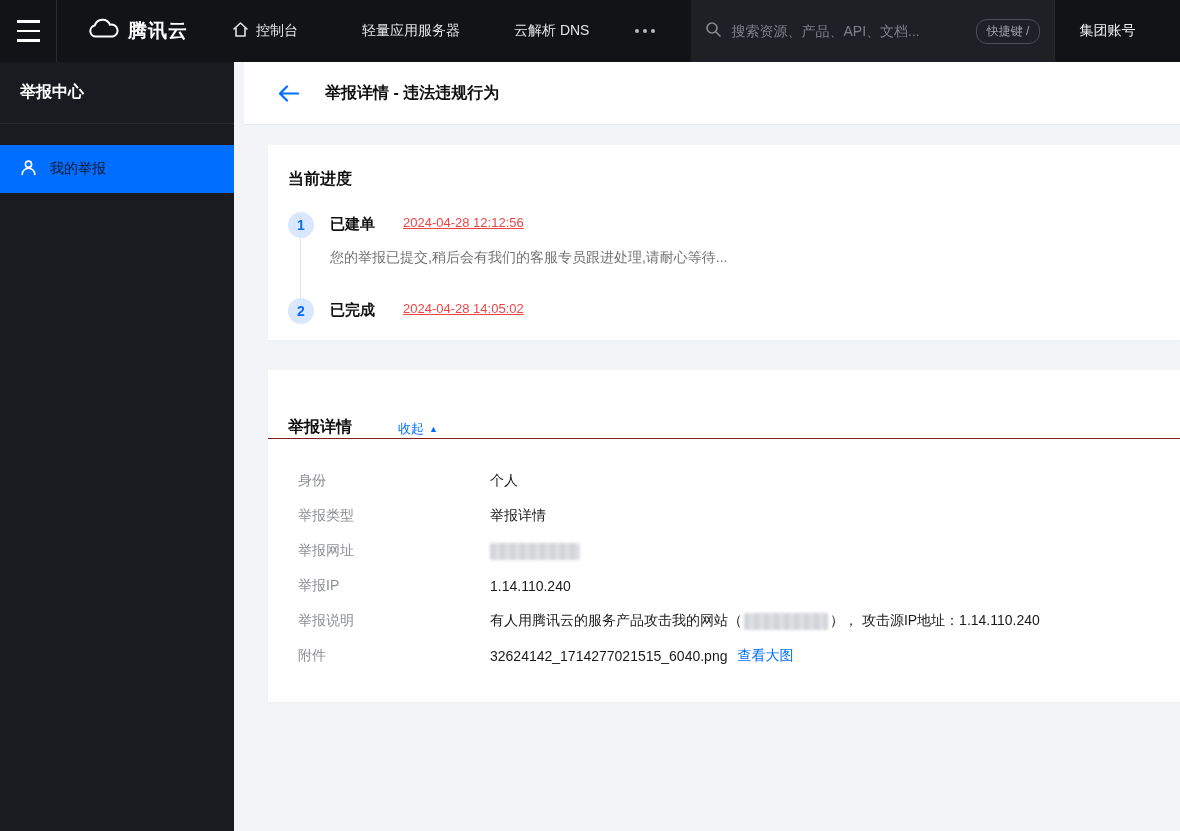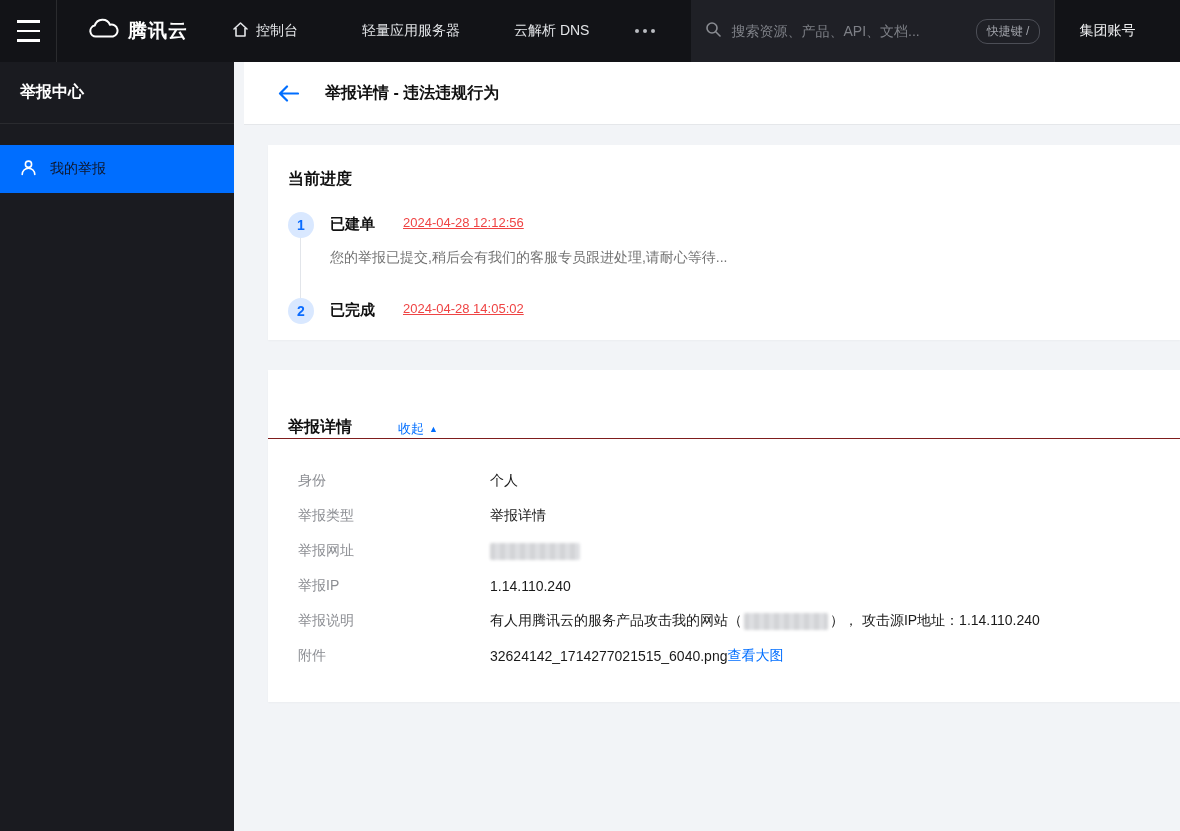--- a/index.html
+++ b/index.html
@@ -101,21 +101,21 @@
   .drow:last-child { margin-bottom: 0; }
   .dlabel { width: 192px; flex: none; color: #8c8e93; }
   .dvalue { color: #1a1a1a; display: flex; align-items: center; }
   .redact {
     height: 17px; border-radius: 2px; filter: blur(1.5px);
     background: repeating-linear-gradient(90deg, #d2d3d6 0 5px, #dedfe2 5px 10px);
   }
   .redact-url { width: 90px; }
   .redact-email { width: 140px; }
   .redact-inline { width: 84px; margin: 0 2px; }
-  .view-link { color: #006eff; cursor: pointer; }
+  .view-link { color: #006eff; margin-left: 10px; cursor: pointer; }
 </style>
 </head>
 <body>
 
 <div class="topbar">
   <div class="burger">
     <span></span>
       <span></span>
       <span></span>
   </div>

